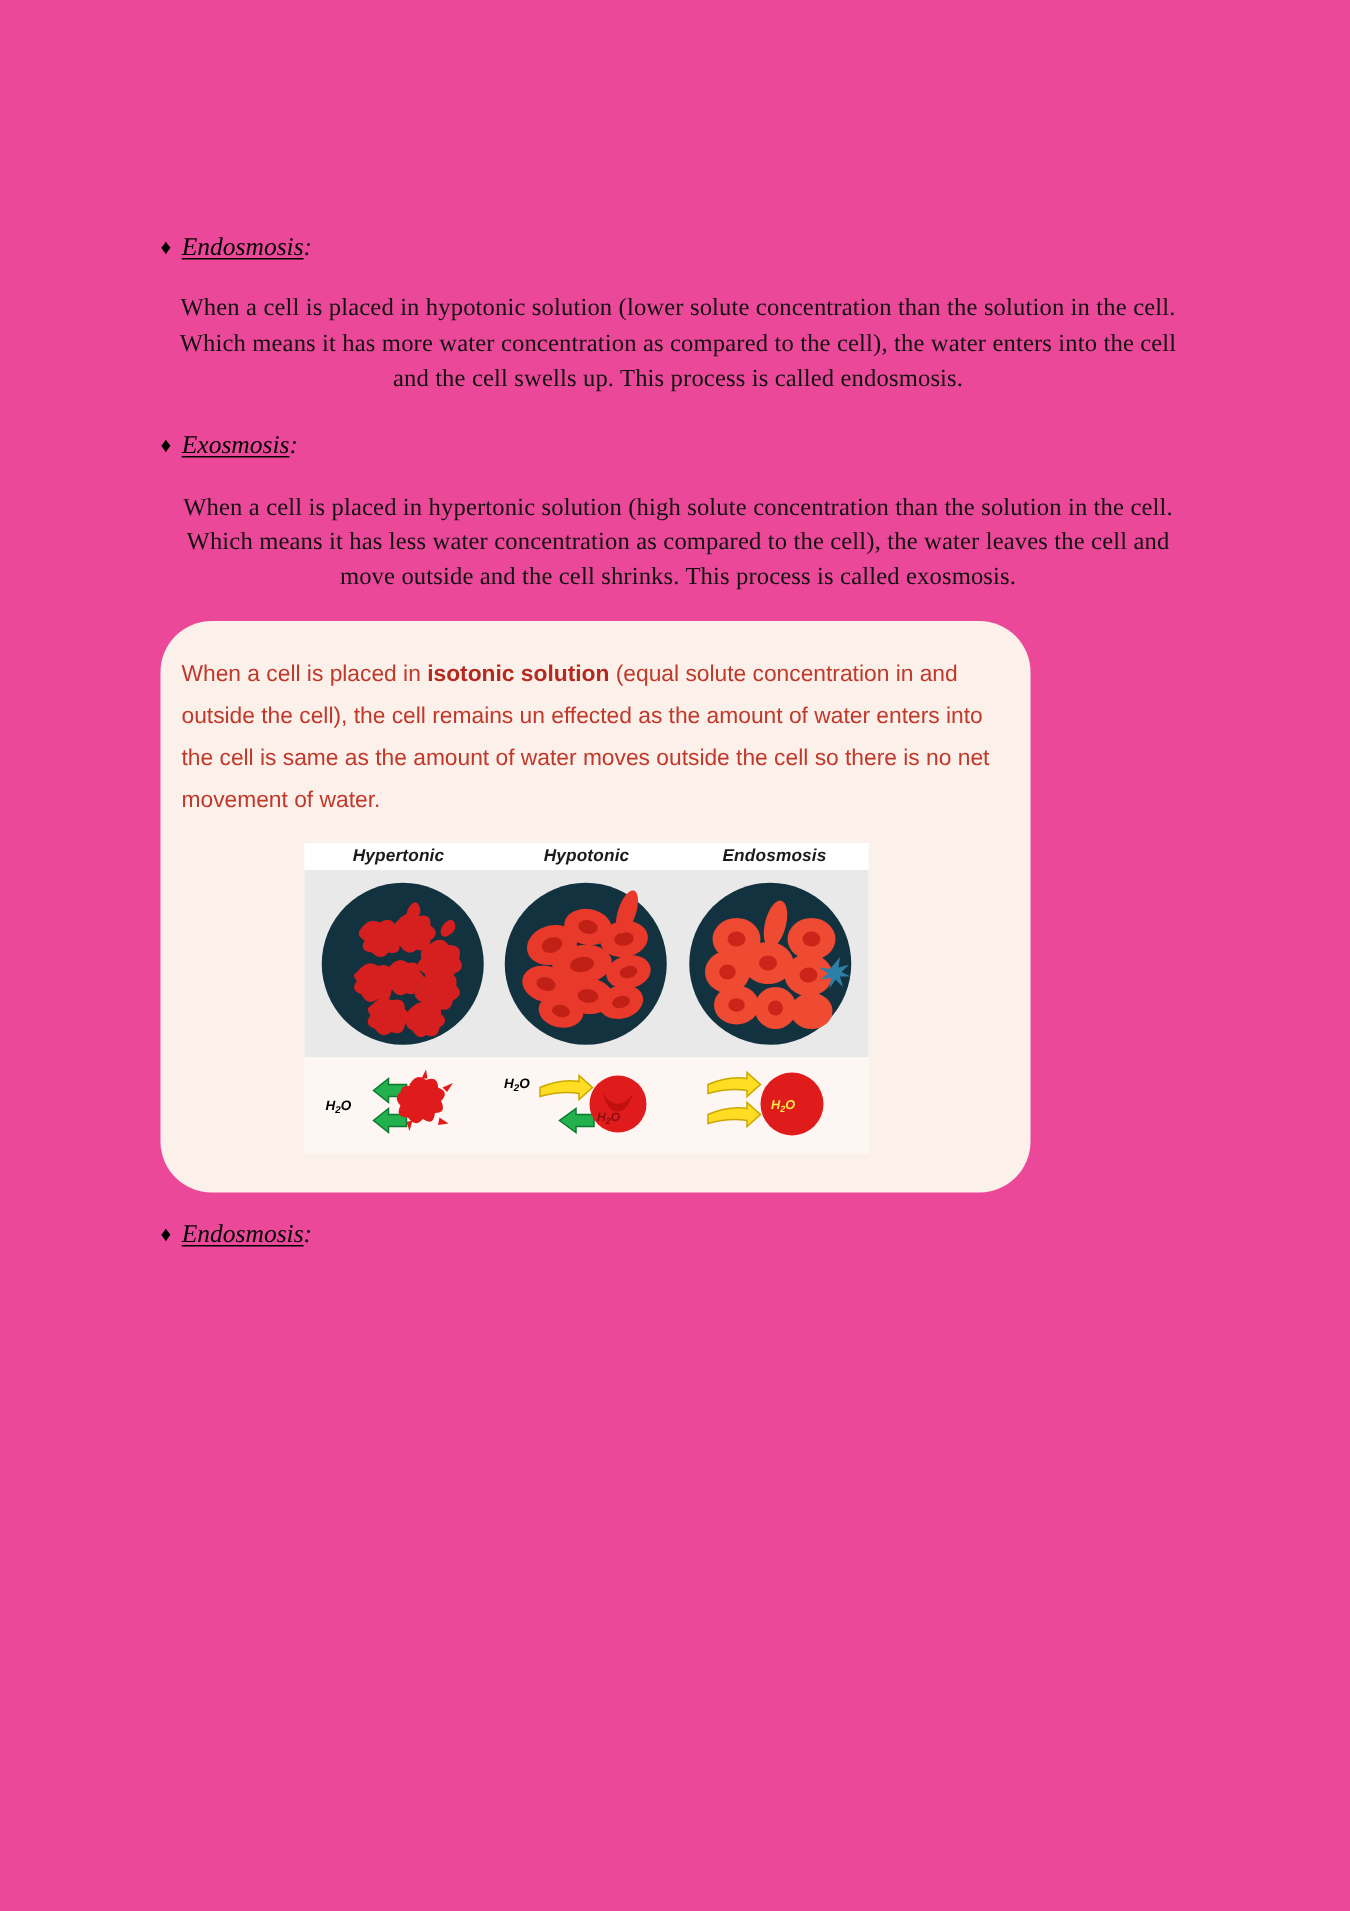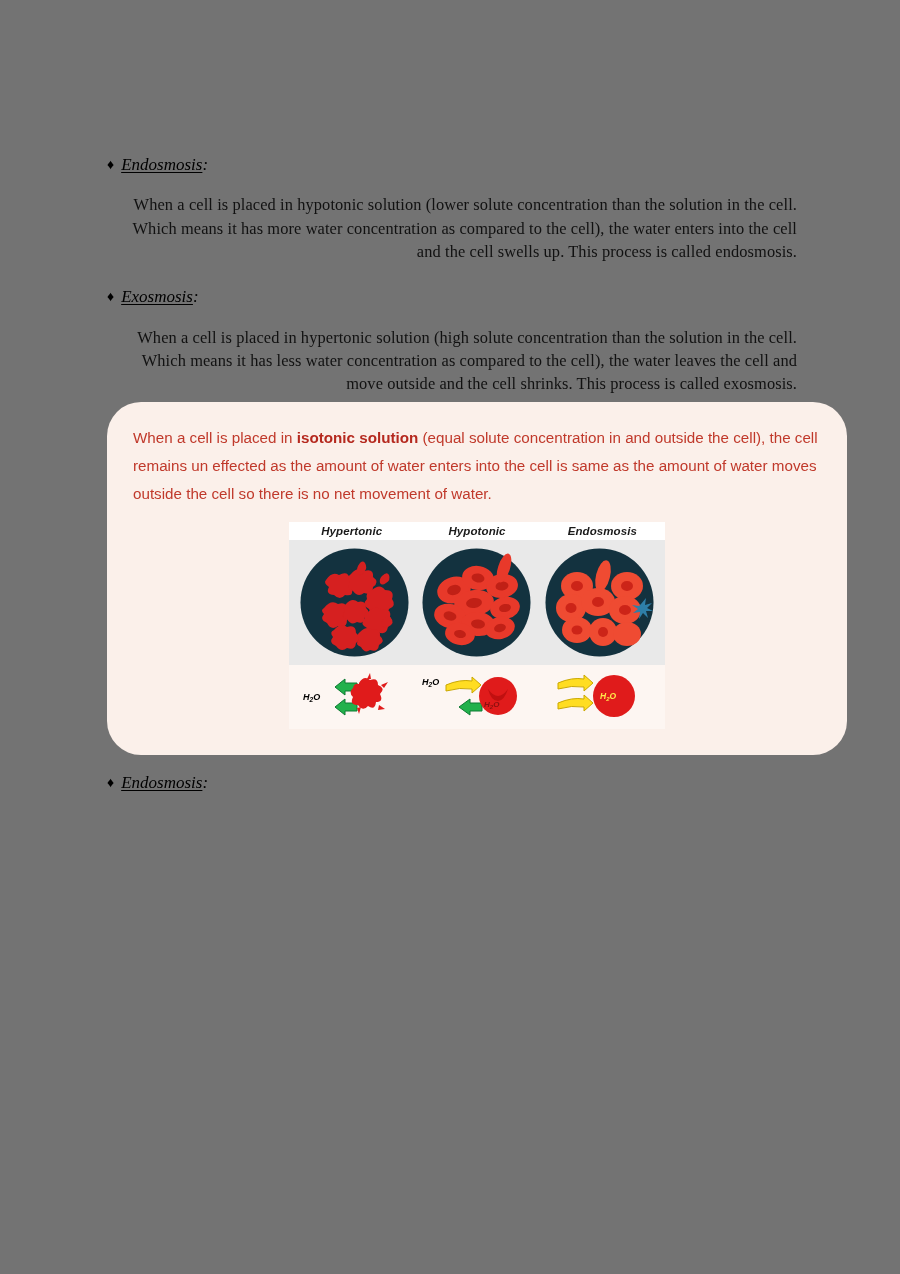--- a/index.html
+++ b/index.html
@@ -4,21 +4,21 @@
 <style>
   html, body {
     margin: 0;
     padding: 0;
     background: #ffffff;
   }
   .page {
     position: relative;
     width: 900px;
     height: 1274px;
-    background: #737373;
+    background: #ec4899;
     margin: 0 auto;
     overflow: hidden;
     font-family: "Liberation Serif", serif;
   }
   .content {
     position: absolute;
     left: 107px;
     top: 155px;
     width: 690px;
   }
@@ -50,33 +50,33 @@
     text-decoration: none;
   }
 
   
   .para {
     font-family: "Liberation Serif", serif;
     font-size: 16.4px;
     line-height: 1.42;
     color: #111111;
     margin: 0 0 24px 0;
-    text-align: right;
+    text-align: center;
     letter-spacing: 0.1px;
   }
-  .para.tight { margin-bottom: 6px; }
+  .para.tight { margin-bottom: 18px; }
 
   
   .callout {
     position: relative;
-    width: 740px;
+    width: 580px;
     margin: 0 0 18px 0;
     background: #fbf0ea;
     border-radius: 34px;
-    padding: 22px 26px 26px 26px;
+    padding: 22px 26px 26px 14px;
     box-sizing: border-box;
   }
   .callout-text {
     font-family: "Liberation Sans", sans-serif;
     font-size: 15.2px;
     line-height: 1.85;
     color: #c0392b;
     margin: 0 0 14px 0;
   }
   .callout-text .bold {

